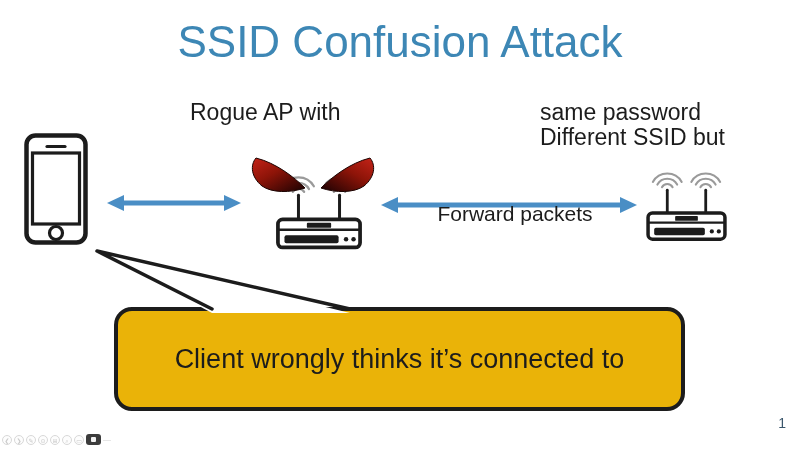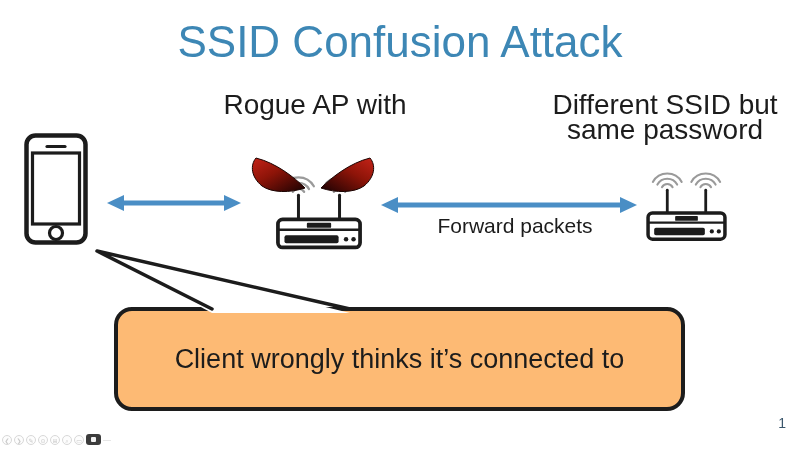--- a/index.html
+++ b/index.html
@@ -1,26 +1,26 @@
 <!DOCTYPE html>
 <html style="--title: #3d87b5; --arrow: #4a8ec5; --ink: #1c1c1c; --horn_bright: #c42318; --horn_dark: #230303; --page_number: #3a566b;"><head>
 <meta charset="utf-8">
 <style>
   html,body{margin:0;padding:0;background:#fff;}
   body{width:800px;height:449px;position:relative;overflow:hidden;
        font-family:"Liberation Sans",sans-serif;color:var(--ink,#1c1c1c);}
   .abs{position:absolute;}
   .slide-title{top:17px;left:0;width:800px;text-align:center;
     font-size:44px;font-weight:400;color:var(--title,#3d87b5);margin:0;letter-spacing:0;}
-  .ap-label{top:92px;width:250px;text-align:center;font-size:28px;line-height:25px;}
+  .ap-label{top:100px;width:250px;font-size:23px;line-height:25px;}
   .ap-label.rogue{left:190px;}
   .ap-label.other{left:540px;}
-  .forward-label{left:395px;top:214px;width:240px;text-align:center;font-size:21px;}
+  .forward-label{left:395px;top:202px;width:240px;text-align:center;font-size:21px;}
   .bubble{left:114px;top:307px;width:571px;height:104px;box-sizing:border-box;
-    background:#fdba74;border:4px solid var(--ink,#1c1c1c);border-radius:18px;
+    background:#eab308;border:4px solid var(--ink,#1c1c1c);border-radius:18px;
     display:flex;flex-direction:column;justify-content:center;align-items:center;
     font-size:27px;line-height:35px;text-align:center;}
   .page-number{right:14px;bottom:18px;font-size:14px;color:var(--page_number,#3a566b);}
   .toolbar{left:2px;bottom:4px;display:flex;align-items:center;gap:2px;}
   .tb-btn{width:10px;height:10px;border:1px solid #d8d8d8;border-radius:50%;
     color:#c9c9c9;font-size:6px;line-height:10px;text-align:center;box-sizing:border-box;
     background:#fdfdfd;overflow:hidden;}
   .tb-btn.dark{width:15px;height:11px;border:none;border-radius:3px;background:#3c3c3c;
     color:#fff;display:flex;align-items:center;justify-content:center;}
   .tb-btn.dark .sq{width:5px;height:5px;background:#f2f2f2;border-radius:1px;}
@@ -60,22 +60,22 @@
   </defs>
 </svg>
 
 <h1 class="abs slide-title">SSID Confusion Attack</h1>
 
 <div class="abs ap-label rogue">
   <div>Rogue AP with</div>
 </div>
 
 <div class="abs ap-label other">
+  <div>same password</div>
   <div>Different SSID but</div>
-  <div>same password</div>
 </div>
 
 <svg class="abs" style="left:24px;top:133px" width="64" height="112" viewBox="0 0 64 112">
   <rect x="2.5" y="2.5" width="59" height="107" rx="9" fill="#fff" style="stroke:var(--ink,#1c1c1c)" stroke-width="4.5"></rect>
   <path d="M23 13.5 H41" style="stroke:var(--ink,#1c1c1c)" stroke-width="3.2" stroke-linecap="round"></path>
   <rect x="8.5" y="20" width="47" height="71" fill="#fff" style="stroke:var(--ink,#1c1c1c)" stroke-width="3.2"></rect>
   <circle cx="32" cy="100" r="6.5" fill="#fff" style="stroke:var(--ink,#1c1c1c)" stroke-width="3.2"></circle>
 </svg>
 
 <svg class="abs" style="left:263px;top:167px" width="112" height="89" viewBox="0 0 120 95">

